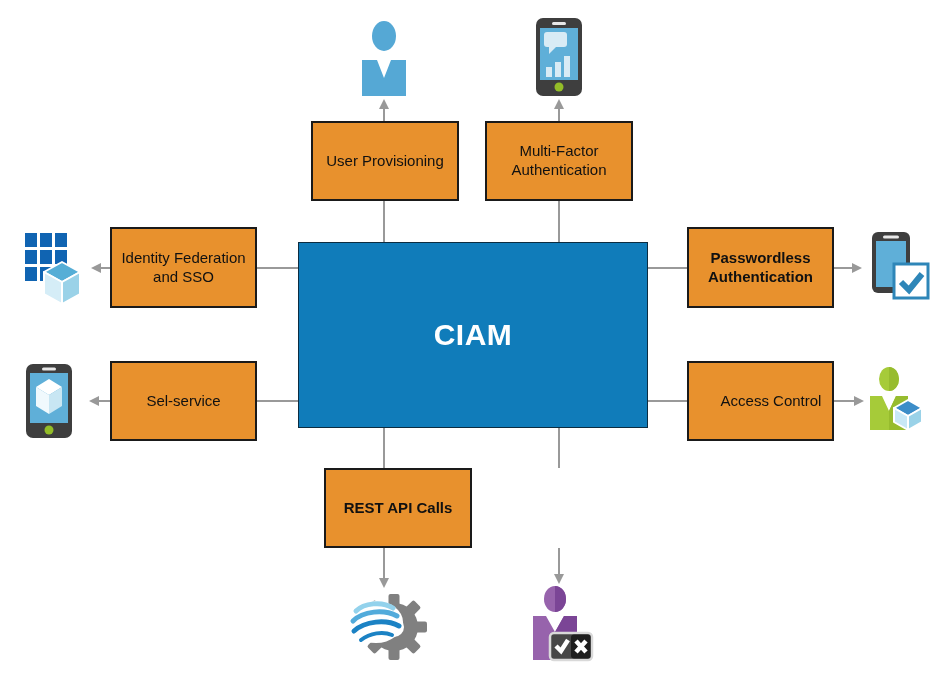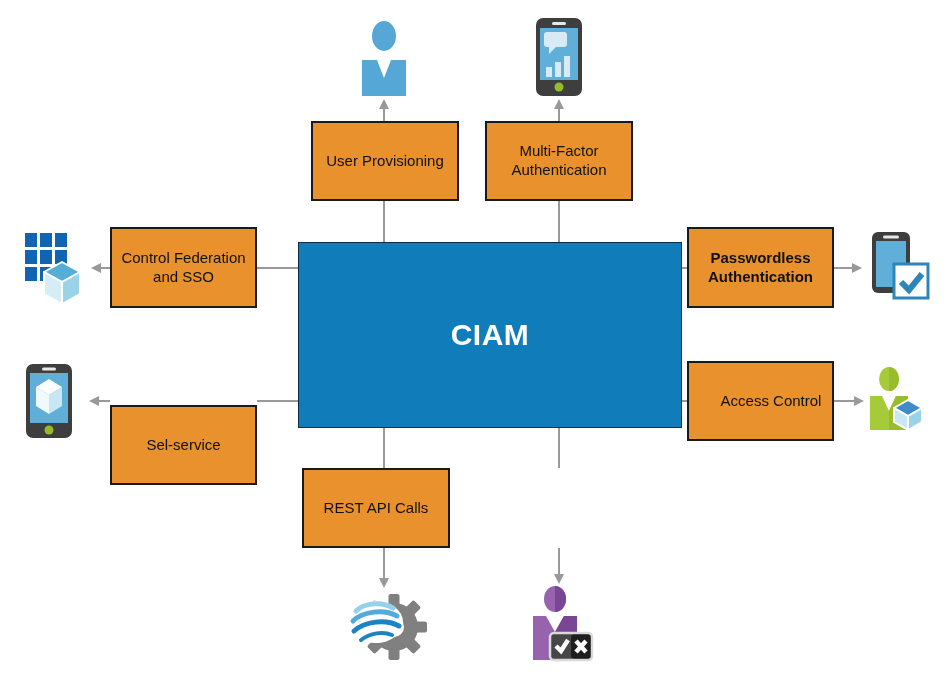--- a/index.html
+++ b/index.html
@@ -14,26 +14,26 @@
     font-size:15px;line-height:1.25;color:#111;box-sizing:border-box;
     padding:4px 9px;
   }
   .node.center{
     background:#107CBA;color:#ffffff;font-size:30px;font-weight:bold;
     border:1px solid #0c2c40;letter-spacing:0.5px;
   }
   #node-user-provisioning{left:311px;top:121px;width:148px;height:80px;}
   #node-mfa{left:485px;top:121px;width:148px;height:80px;}
   #node-identity-federation{left:110px;top:227px;width:147px;height:81px;}
-  #node-self-service{left:110px;top:361px;width:147px;height:80px;margin-top:44px;}
+  #node-self-service{left:110px;top:361px;width:147px;height:80px;}
   #node-passwordless{left:687px;top:227px;width:147px;height:81px;font-weight:bold;}
   #node-access-control{left:687px;top:361px;width:147px;height:80px;padding-left:30px;}
-  #node-rest-api{left:302px;top:468px;width:148px;height:80px;}
+  #node-rest-api{left:324px;top:468px;width:148px;height:80px;font-weight:bold;}
   #node-scim{left:485px;top:468px;width:148px;height:80px;}
-  #node-ciam{left:298px;top:242px;width:384px;height:186px;}
+  #node-ciam{left:298px;top:242px;width:350px;height:186px;}
   .icon{position:absolute;}
   #icon-user{left:361px;top:20px;}
   #icon-mfa-phone{left:536px;top:18px;}
   #icon-grid-cube{left:24px;top:230px;}
   #icon-sel-phone{left:26px;top:364px;}
   #icon-pa-phone{left:852px;top:232px;}
   #icon-ac-user{left:868px;top:366px;}
   #icon-gear{left:346px;top:590px;}
   #icon-scim-user{left:530px;top:586px;}
 </style>
@@ -72,21 +72,21 @@
     <span>CIAM</span>
   </div>
 
   <div class="node" id="node-user-provisioning">
     <span>User Provisioning</span>
   </div>
   <div class="node" id="node-mfa">
     <span>Multi-Factor Authentication</span>
   </div>
   <div class="node" id="node-identity-federation">
-    <span>Control Federation and SSO</span>
+    <span>Identity Federation and SSO</span>
   </div>
   <div class="node" id="node-self-service">
     <span>Sel-service</span>
   </div>
   <div class="node" id="node-passwordless">
     <span>Passwordless Authentication</span>
   </div>
   <div class="node" id="node-access-control">
     <span>Access Control</span>
   </div>

